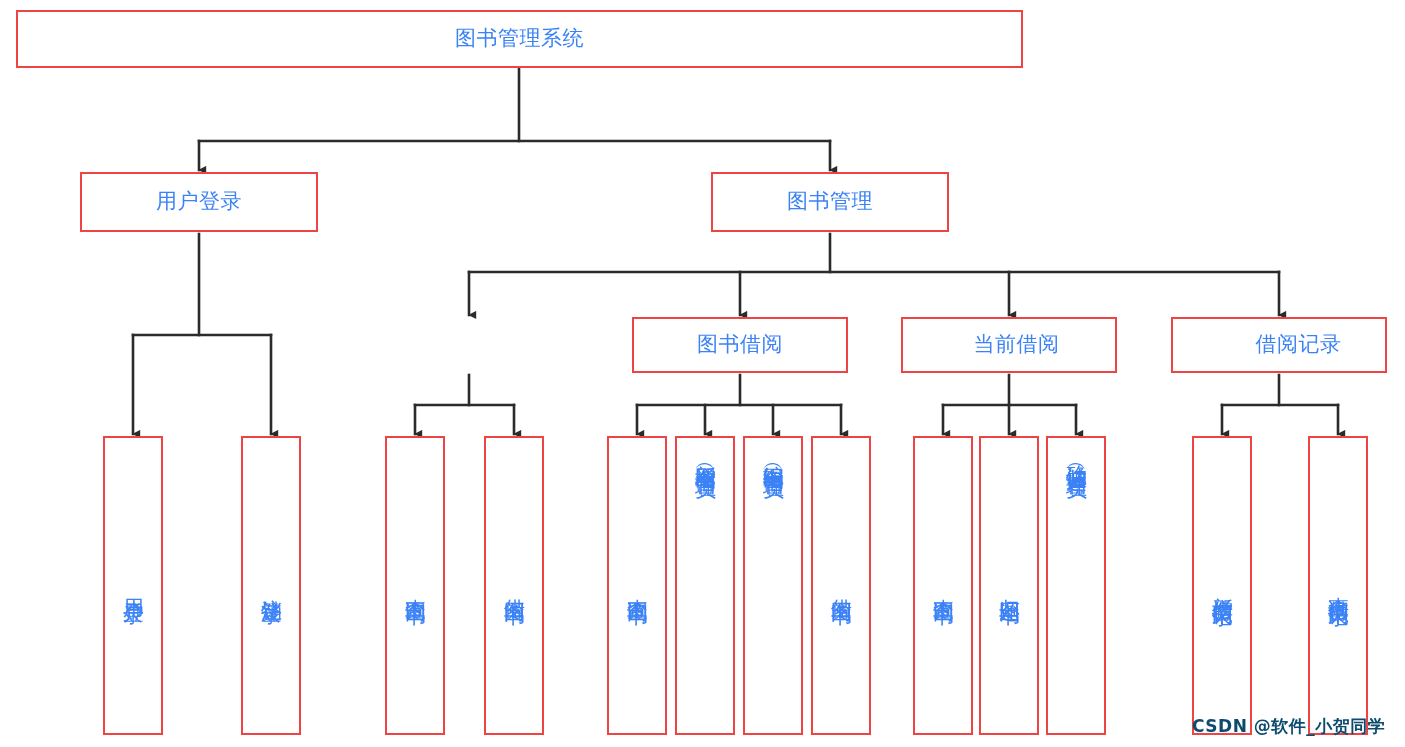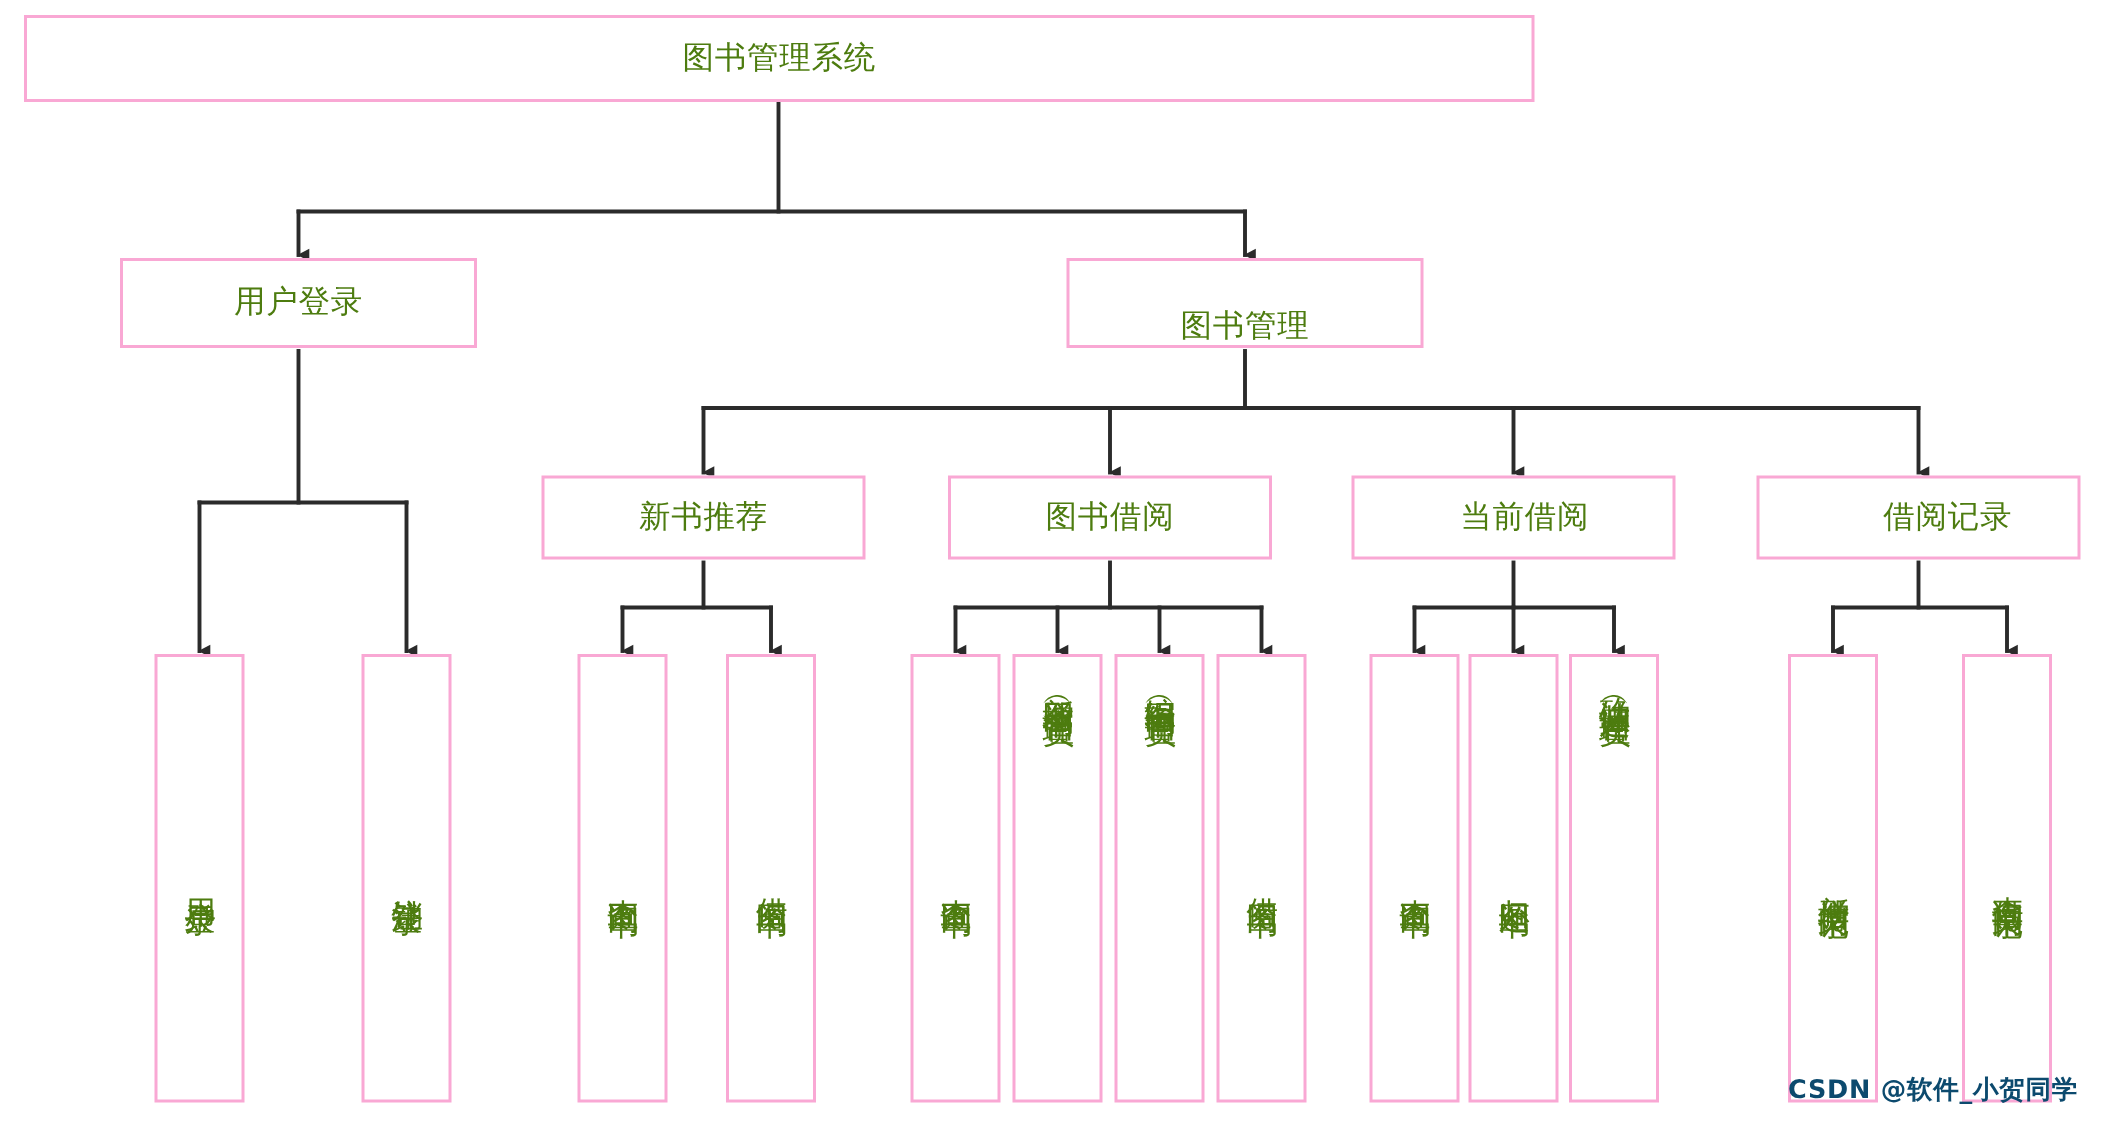--- a/index.html
+++ b/index.html
@@ -21,25 +21,25 @@
     position: absolute;
     left: 0;
     top: 0;
     width: 1405px;
     height: 747px;
   }
   .node {
     position: absolute;
     box-sizing: border-box;
     background: #ffffff;
-    border: 2px solid #f9a8d4;
+    border: 2px solid #ef4444;
     display: flex;
     align-items: center;
     justify-content: center;
-    color: #4d7c0f;
+    color: #3b82f6;
   }
   .node.h {
     
   }
   .node.h .label {
     font-size: 21px;
     line-height: 1.2;
     letter-spacing: 0.5px;
     white-space: nowrap;
   }
@@ -127,27 +127,24 @@
     </g>
   </svg>
 
   <div class="node h" style="left:16px; top:10px; width:1007px; height:58px;">
     <span class="label">图书管理系统</span>
   </div>
 
   <div class="node h" style="left:80px; top:172px; width:238px; height:60px;">
     <span class="label">用户登录</span>
   </div>
-  <div class="node h" style="left:711px; top:172px; width:238px; height:60px;align-items:flex-end;">
+  <div class="node h" style="left:711px; top:172px; width:238px; height:60px;">
     <span class="label">图书管理</span>
   </div>
 
-  <div class="node h" style="left:361px; top:317px; width:216px; height:56px;">
-    <span class="label">新书推荐</span>
-  </div>
   <div class="node h" style="left:632px; top:317px; width:216px; height:56px;text-align:center;">
     <span class="label">图书借阅</span>
   </div>
   <div class="node h" style="left:901px; top:317px; width:216px; height:56px;padding-left:15px;">
     <span class="label">当前借阅</span>
   </div>
   <div class="node h" style="left:1171px; top:317px; width:216px; height:56px;padding-left:39px;">
     <span class="label">借阅记录</span>
   </div>
 

